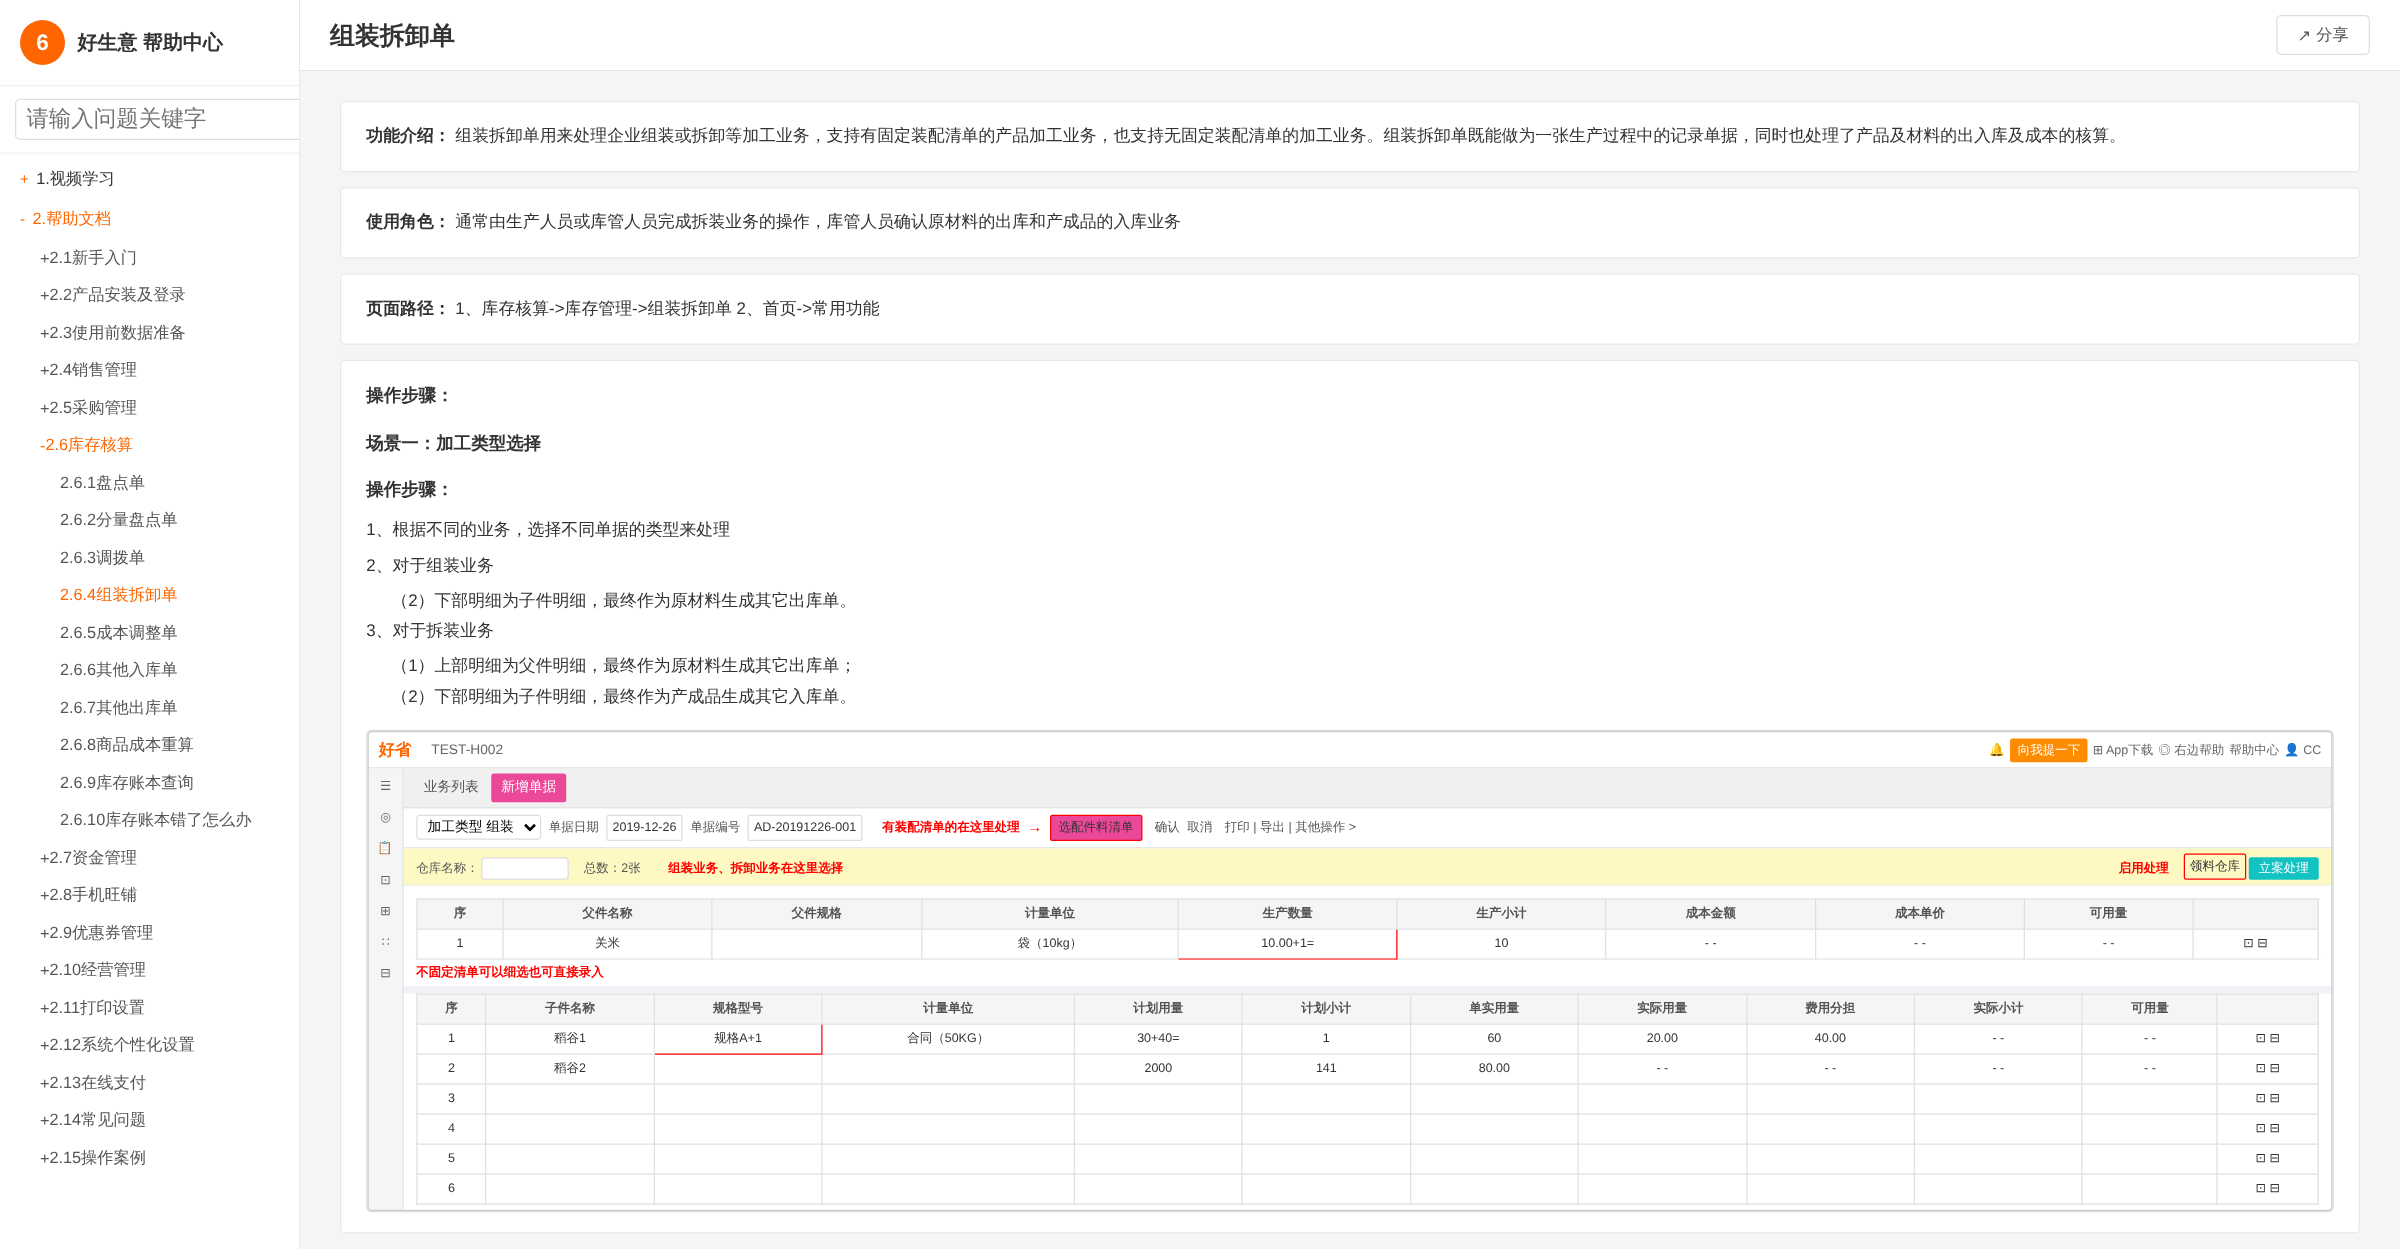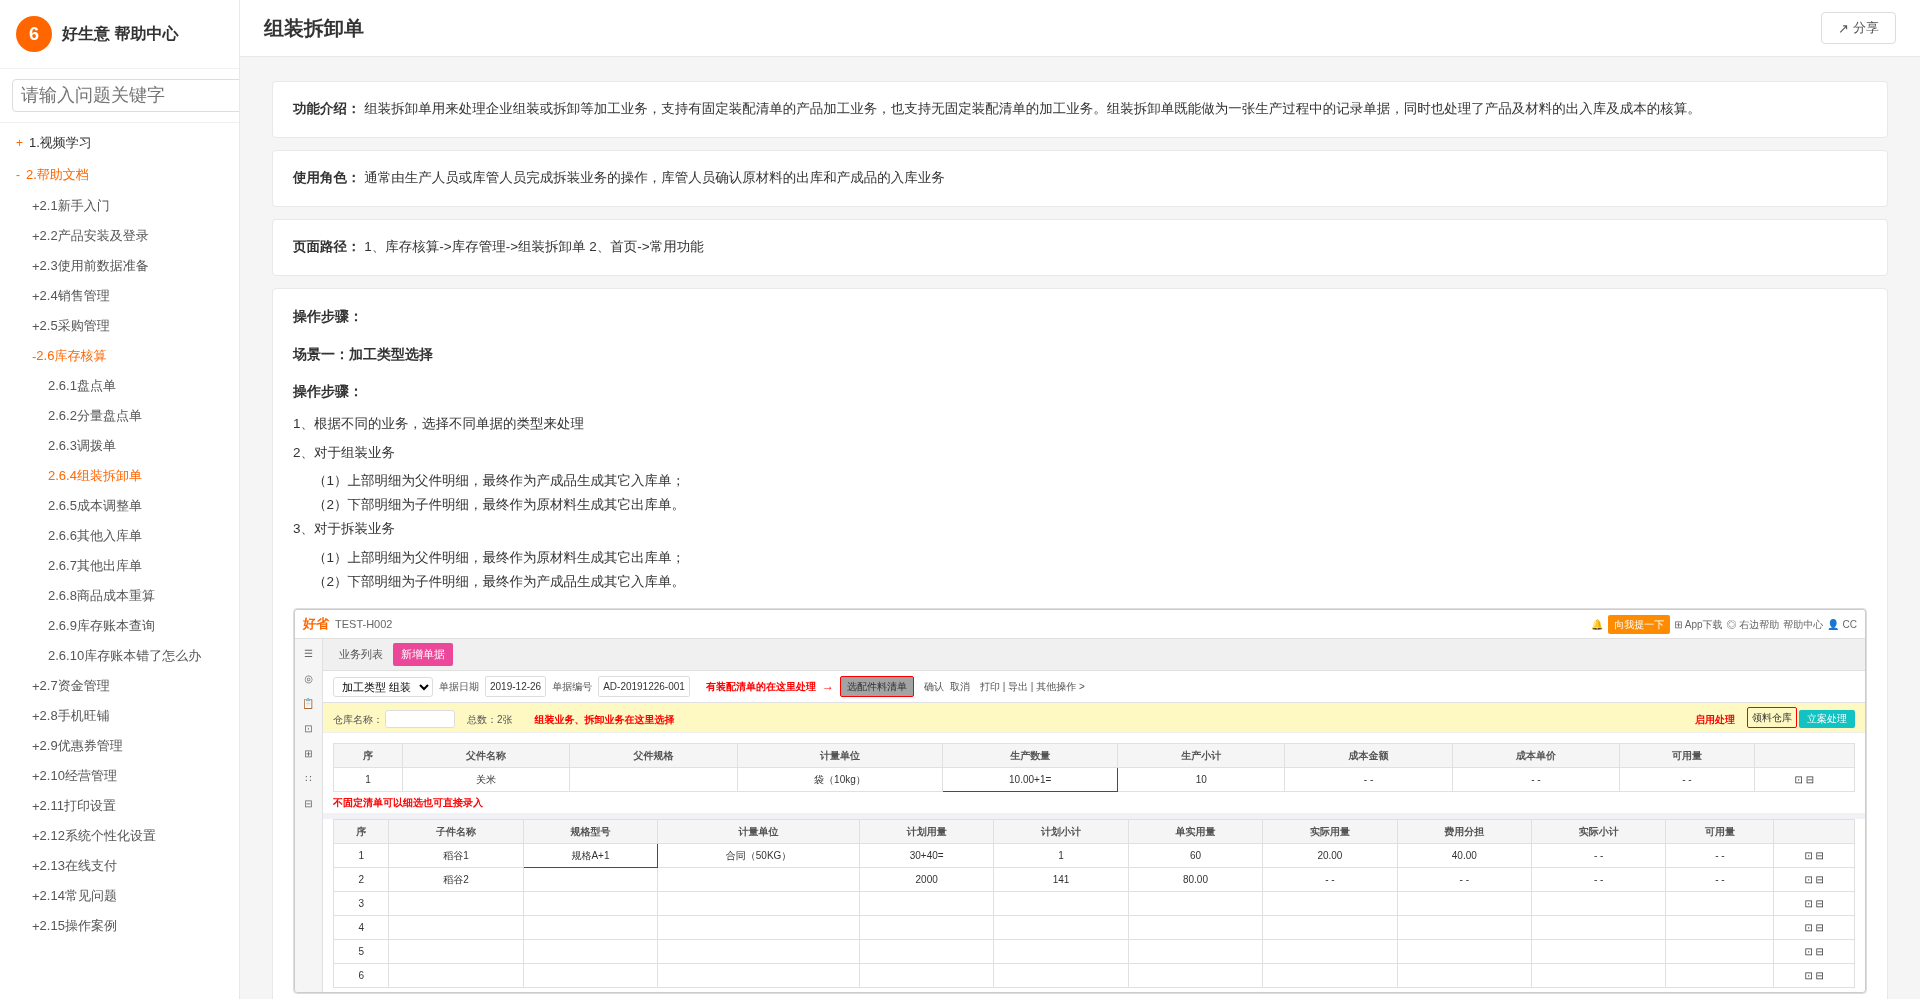--- a/index.html
+++ b/index.html
@@ -215,21 +215,21 @@
       font-size: 11px;
       background: #fff;
     }
     .app-title-bar {
       background: #fff;
       border-bottom: 1px solid #e0e0e0;
       padding: 3px 8px;
       display: flex;
       align-items: center;
       font-size: 11px;
-      gap: 6px;
+      gap: 16px;
       color: #666;
     }
     .orange-tag {
       background: #ff8c00;
       color: #fff;
       padding: 1px 6px;
       border-radius: 2px;
       font-size: 10px;
     }
     .teal-tab {
@@ -386,21 +386,20 @@
       <span class="bold-text">页面路径：</span>
       <span>1、库存核算-&gt;库存管理-&gt;组装拆卸单  2、首页-&gt;常用功能</span>
     </div>
 
     <div class="info-block">
       <div class="section-title">操作步骤：</div>
       <div class="scenario-title">场景一：加工类型选择</div>
       <div class="scenario-title">操作步骤：</div>
       <div class="step-item">1、根据不同的业务，选择不同单据的类型来处理</div>
       <div class="step-item">2、对于组装业务</div>
-      <div class="sub-step">（1）上部明细为父件明细，最终作为产成品生成其它入库单；</div>
       <div class="sub-step">（2）下部明细为子件明细，最终作为原材料生成其它出库单。</div>
       <div class="step-item">3、对于拆装业务</div>
       <div class="sub-step">（1）上部明细为父件明细，最终作为原材料生成其它出库单；</div>
       <div class="sub-step">（2）下部明细为子件明细，最终作为产成品生成其它入库单。</div>
 
       <div class="screenshot-area" style="margin-top:14px;">
         <div class="mock-app">
 
           <div class="app-title-bar">
             <span style="color:#f60;font-weight:bold;font-size:13px;">好省</span>
@@ -437,21 +436,21 @@
                   <option>加工类型 组装</option>
                   <option>加工类型 拆卸</option>
                 </select>
                 <span style="font-size:10px;color:#555;">单据日期</span>
                 <span style="font-size:10px;color:#333;border:1px solid #ddd;padding:1px 4px;border-radius:2px;">2019-12-26</span>
                 <span style="font-size:10px;color:#555;">单据编号</span>
                 <span style="font-size:10px;color:#333;border:1px solid #ddd;padding:1px 4px;border-radius:2px;">AD-20191226-001</span>
 
                 <span style="color:#f00;font-size:10px;font-weight:bold;margin-left:10px;">有装配清单的在这里处理</span>
                 <span style="color:#f00;font-size:12px;">→</span>
-                <span style="border:1px solid #f00;border-radius:2px;padding:1px 6px;font-size:10px;background:#a3a3a3;color:#333;">选配件料清单</span>
+                <span style="border:1px solid #f00;border-radius:2px;padding:1px 6px;font-size:10px;background:#ec4899;color:#333;">选配件料清单</span>
                 <span style="font-size:10px;color:#555;margin-left:4px;">确认</span>
                 <span style="font-size:10px;color:#555;">取消</span>
                 <span style="font-size:10px;color:#555;margin-left:4px;">打印 | 导出 | 其他操作 &gt;</span>
               </div>
 
               <div style="display:flex;align-items:flex-end;gap:2px;padding:4px 10px;background:#fef9c3;border-bottom:1px solid #f0f0f0;flex-wrap:wrap;position:relative;">
                 <span style="font-size:10px;color:#555;">仓库名称：</span>
                 <input class="mock-input" style="width: 70px;" value="">
                 <span style="font-size:10px;color:#555;margin-left:10px;">总数：2张</span>
 

